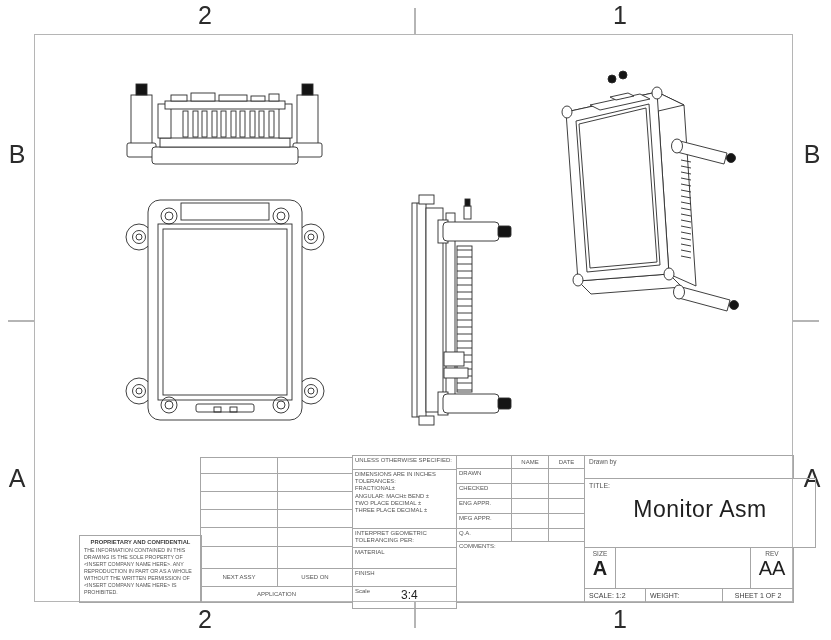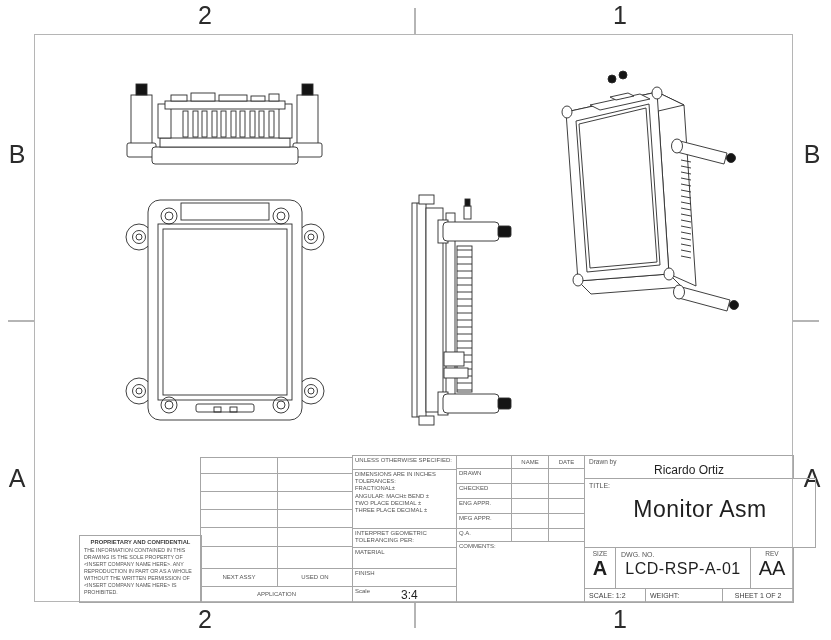--- a/index.html
+++ b/index.html
@@ -176,21 +176,21 @@
   <div class="cell lbl pad pre" style="left:352px;top:469px;width:105px;height:60px;font-size:5.8px;line-height:1.25;">DIMENSIONS ARE IN INCHES
 TOLERANCES:
 FRACTIONAL±
 ANGULAR: MACH±    BEND ±
 TWO PLACE DECIMAL    ±
 THREE PLACE DECIMAL  ±</div>
   <div class="cell lbl pad pre" style="left:352px;top:528px;width:105px;height:20px;">INTERPRET GEOMETRIC
 TOLERANCING PER:</div>
   <div class="cell lbl pad" style="left:352px;top:547px;width:105px;height:22px;">MATERIAL</div>
   <div class="cell lbl pad" style="left:352px;top:568px;width:105px;height:19px;">FINISH</div>
-  <div class="cell" style="left:352px;top:586px;width:105px;height:17px;">
+  <div class="cell" style="left:352px;top:586px;width:105px;height:23px;">
     <span class="lbl" style="position:absolute;left:2px;top:1px;">Scale</span>
     <span class="bigval" style="position:absolute;left:48px;top:1px;font-size:12px;">3:4</span>
   </div>
 
   <div class="cell" style="left:456px;top:455px;width:56px;height:14px;"></div>
   <div class="cell ctr lbl" style="left:511px;top:455px;width:38px;height:14px;">NAME</div>
   <div class="cell ctr lbl" style="left:548px;top:455px;width:37px;height:14px;">DATE</div>
 
   <div class="cell lbl pad" style="left:456px;top:468px;width:56px;height:16px;">DRAWN</div>
   <div class="cell" style="left:511px;top:468px;width:38px;height:16px;"></div>
@@ -209,37 +209,32 @@
   <div class="cell" style="left:548px;top:513px;width:37px;height:16px;"></div>
 
   <div class="cell lbl pad" style="left:456px;top:528px;width:56px;height:14px;">Q.A.</div>
   <div class="cell" style="left:511px;top:528px;width:38px;height:14px;"></div>
   <div class="cell" style="left:548px;top:528px;width:37px;height:14px;"></div>
 
   <div class="cell lbl pad" style="left:456px;top:541px;width:129px;height:62px;">COMMENTS:</div>
 
   <div class="cell" style="left:584px;top:455px;width:210px;height:24px;">
     <span class="corner-lbl" style="left:4px;top:2px;">Drawn by</span>
-    <div class="bigval" style="text-align:center;font-size:12px;margin-top:7px;">Ricardo Ortiz</div>
   </div>
 
   <div class="cell" style="left:584px;top:478px;width:232px;height:70px;">
     <span class="corner-lbl" style="left:4px;top:3px;font-size:7px;">TITLE:</span>
     <div class="bigval" style="text-align:center;font-size:23px;margin-top:17px;letter-spacing:0.5px;">Monitor Asm</div>
   </div>
 
   <div class="cell" style="left:584px;top:547px;width:32px;height:42px;">
     <div style="text-align:center;font-size:6.5px;color:#555;margin-top:2px;">SIZE</div>
     <div class="bigval" style="text-align:center;font-size:20px;font-weight:bold;line-height:1.1;">A</div>
   </div>
 
-  <div class="cell" style="left:615px;top:547px;width:136px;height:42px;">
-    <div style="font-size:7px;color:#555;margin:3px 0 0 5px;">DWG.  NO.</div>
-    <div class="bigval" style="text-align:center;font-size:16px;margin-top:2px;letter-spacing:0.5px;">LCD-RSP-A-01</div>
-  </div>
 
   <div class="cell" style="left:750px;top:547px;width:44px;height:42px;">
     <div style="text-align:center;font-size:6.5px;color:#555;margin-top:2px;">REV</div>
     <div class="bigval" style="text-align:center;font-size:20px;line-height:1.1;">AA</div>
   </div>
 
   <div class="cell" style="left:584px;top:588px;width:62px;height:15px;">
     <span style="position:absolute;left:4px;top:3px;font-size:7px;color:#3d3d3d;">SCALE: 1:2</span>
   </div>
   <div class="cell" style="left:645px;top:588px;width:78px;height:15px;">

